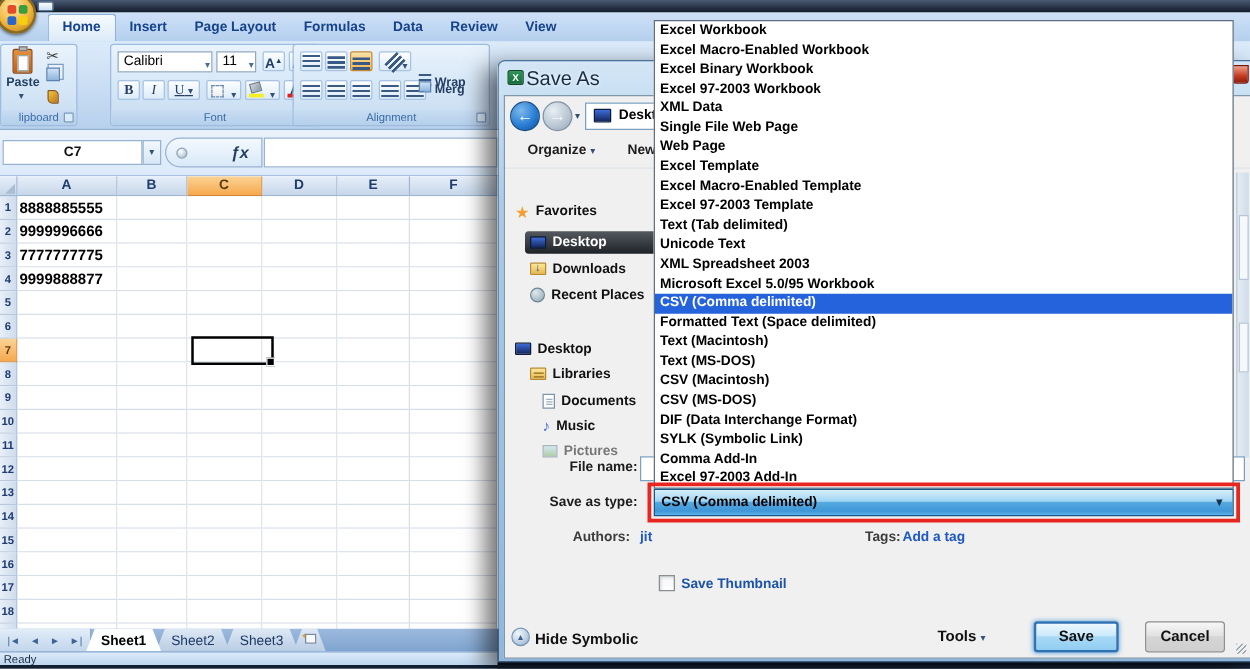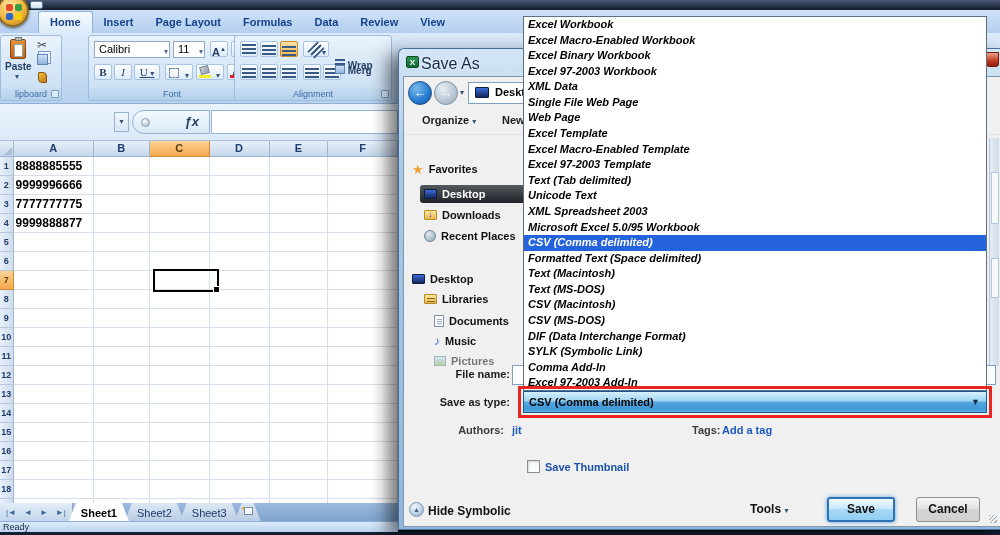--- a/index.html
+++ b/index.html
@@ -143,21 +143,21 @@
                border:1px solid #8e8f8f; line-height:23px; }
   .toolsbtn { position:absolute; left:346px; top:425px; font-size:12px; font-weight:700; color:#111; }
   .grip { position:absolute; right:3px; bottom:3px; width:8px; height:8px;
           background:repeating-linear-gradient(135deg,#9aa6b0 0 1px,transparent 1px 3px); }
   .scrollsliver { position:absolute; left:585px; top:61px; width:10px; height:228px;
                   background:linear-gradient(90deg,#e4ecf4,#cfdce8); border-left:1px solid #b4c6d8; }
   .scrollsliver i { position:absolute; left:1px; width:8px; background:#f6f9fc; border:1px solid #b4c6d8; }
 
   
   .typelist { left:523px; top:16px; width:464px; height:375px; background:#fff; border:1px solid #5f6f7f; z-index:20; overflow:hidden; }
-  .titem { height:15.58px; line-height:15.6px; font-size:11px; font-weight:700; color:#000; padding-left:4px; white-space:nowrap; overflow:hidden;font-style:italic; }
+  .titem { height:15.58px; line-height:15.6px; font-size:11px; font-weight:700; color:#000; padding-left:4px; white-space:nowrap; overflow:hidden; }
   .titem.sel { background:#2563dd; color:#fff; }
 
   
   .sastcombo { left:523px; top:391px; width:464px; height:22px; z-index:25; border:1px solid #19598a;
                background:linear-gradient(180deg,#d7f0fc 0%,#9fd4f2 45%,#55a9e0 50%,#3f97d8 85%,#5eb2e8 100%);
                font-size:11px; font-weight:700; color:#000; line-height:20px; padding-left:5px; }
   .sastcombo .ar { position:absolute; right:6px; top:0; font-size:9px; color:#16324a; }
   .redrect { left:518px; top:386px; width:474px; height:32px; border:3px solid #e8261f; z-index:30; }
 </style>
 </head>
@@ -247,20 +247,21 @@
       </div>
       <div class="abs" style="left:100px;top:29px;width:56px;font-size:10px;font-weight:700;color:#243f63;">
         <i style="display:inline-block;width:10px;height:9px;background:linear-gradient(#cfe2f6,#8fb4dd);border:1px solid #5d83b0;"></i> <span>Merg</span>
       </div>
       <div class="glabel">Alignment</div>
       <div class="launcher"></div>
     </div>
   </div>
 
   <div class="abs fmrow">
+    <div class="abs namebox">C7</div>
     <div class="abs nb-caret">▾</div>
     <div class="abs fxpill">
       <i class="fxdot"></i>
       <span class="fxtxt">ƒx</span>
     </div>
     <div class="abs fmfield"></div>
   </div>
 
   <div class="abs grid" id="grid">
       <div class="ghead">

